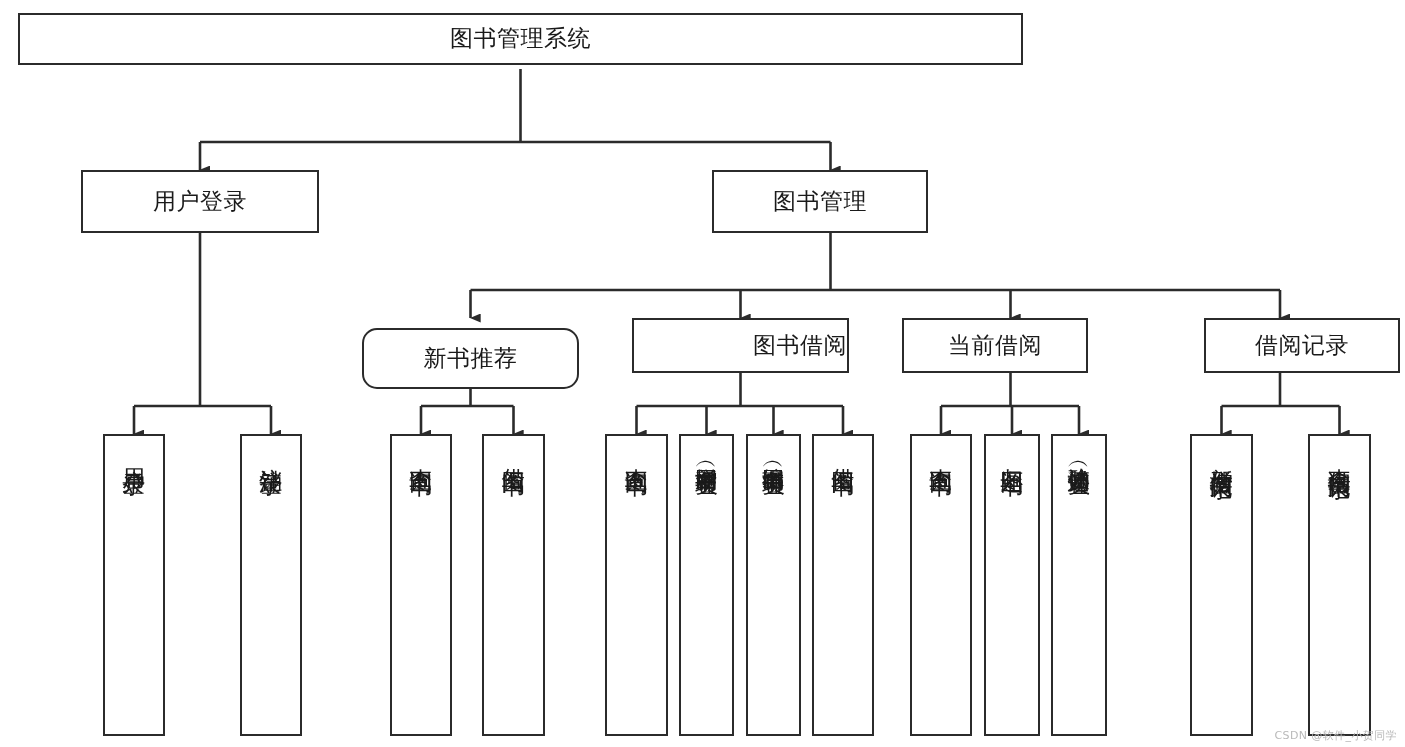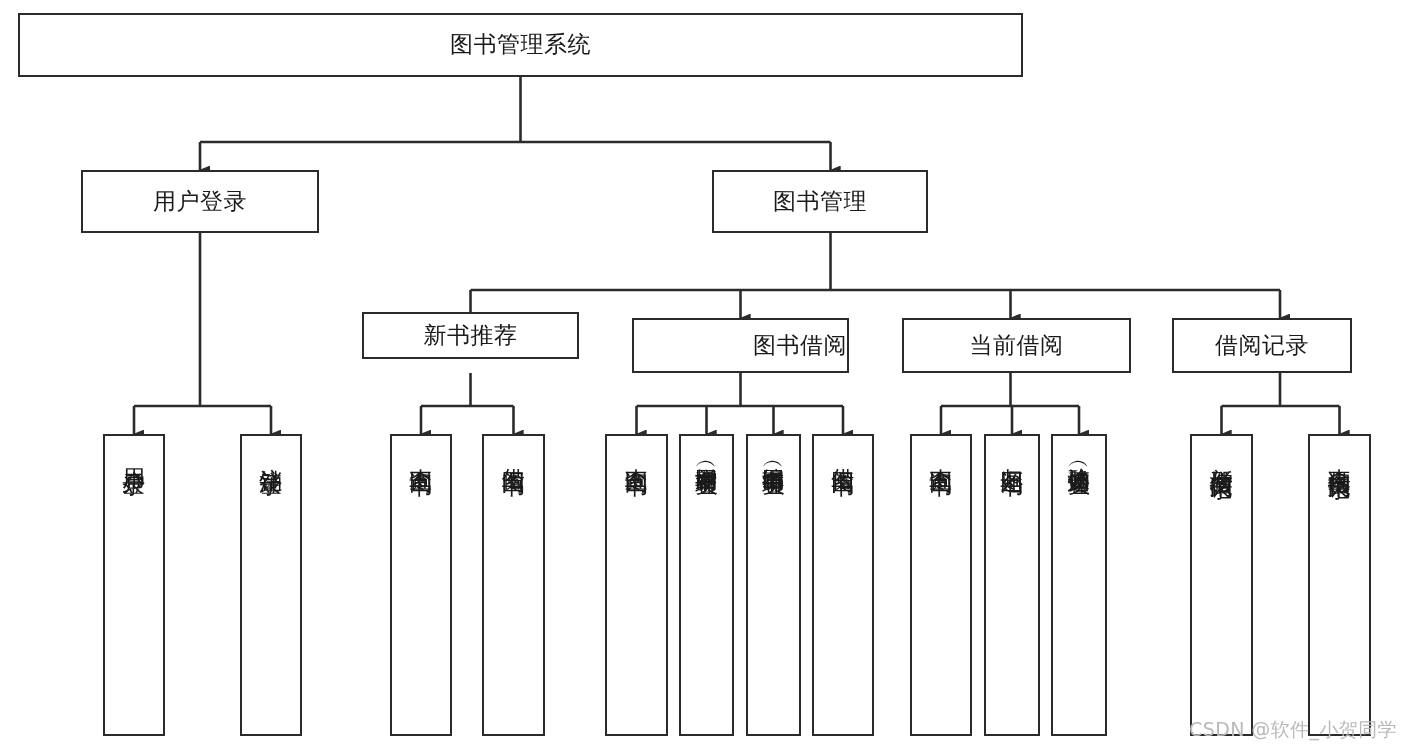--- a/index.html
+++ b/index.html
@@ -58,21 +58,21 @@
     letter-spacing: 2px;
   }
   .node.vertical.tall-text .label {
     font-size: 22px;
     letter-spacing: 1px;
   }
   .watermark {
     position: absolute;
     right: 8px;
     bottom: 4px;
-    font-size: 19px;
+    font-size: 11px;
     color: #b9b9b9;
     white-space: nowrap;
     letter-spacing: 0.4px;
   }
 </style>
 </head>
 <body>
 
 <div id="canvas">
 
@@ -112,41 +112,41 @@
         <line x1="941" y1="406" x2="941" y2="434" marker-end="url(#arrowhead)"></line>
         <line x1="1012" y1="406" x2="1012" y2="434" marker-end="url(#arrowhead)"></line>
         <line x1="1079" y1="406" x2="1079" y2="434" marker-end="url(#arrowhead)"></line>
         <line x1="1280" y1="373" x2="1280" y2="406"></line>
         <line x1="1221.5" y1="406" x2="1339.5" y2="406"></line>
         <line x1="1221.5" y1="406" x2="1221.5" y2="434" marker-end="url(#arrowhead)"></line>
         <line x1="1339.5" y1="406" x2="1339.5" y2="434" marker-end="url(#arrowhead)"></line>
       </g>
   </svg>
 
-  <div class="node horizontal" style="left: 18px; top: 13px; width: 1005px; height: 64px;">
+  <div class="node horizontal" style="left: 18px; top: 13px; width: 1005px; height: 52px;">
     <span class="label">图书管理系统</span>
   </div>
 
   <div class="node horizontal" style="left: 81px; top: 170px; width: 238px; height: 63px;">
     <span class="label">用户登录</span>
   </div>
   <div class="node horizontal" style="left: 712px; top: 170px; width: 216px; height: 63px;">
     <span class="label">图书管理</span>
   </div>
 
-  <div class="node horizontal" style="left: 362px; top: 312px; width: 217px; height: 47px;">
+  <div class="node horizontal" style="left: 362px; top: 328px; width: 217px; height: 61px; border-radius: 15px;">
     <span class="label">新书推荐</span>
   </div>
   <div class="node horizontal" style="left: 632px; top: 318px; width: 217px; height: 55px; justify-content: flex-end;">
     <span class="label">图书借阅</span>
   </div>
-  <div class="node horizontal" style="left: 902px; top: 318px; width: 229px; height: 55px;">
+  <div class="node horizontal" style="left: 902px; top: 318px; width: 186px; height: 55px;">
     <span class="label">当前借阅</span>
   </div>
-  <div class="node horizontal" style="left: 1172px; top: 318px; width: 180px; height: 55px;">
+  <div class="node horizontal" style="left: 1204px; top: 318px; width: 196px; height: 55px;">
     <span class="label">借阅记录</span>
   </div>
 
   <div class="node vertical" style="left: 103px; top: 434px; width: 62px; height: 302px;">
     <span class="label">用户登录</span>
   </div>
   <div class="node vertical" style="left: 240px; top: 434px; width: 62px; height: 302px;">
     <span class="label">注销登录</span>
   </div>
 

